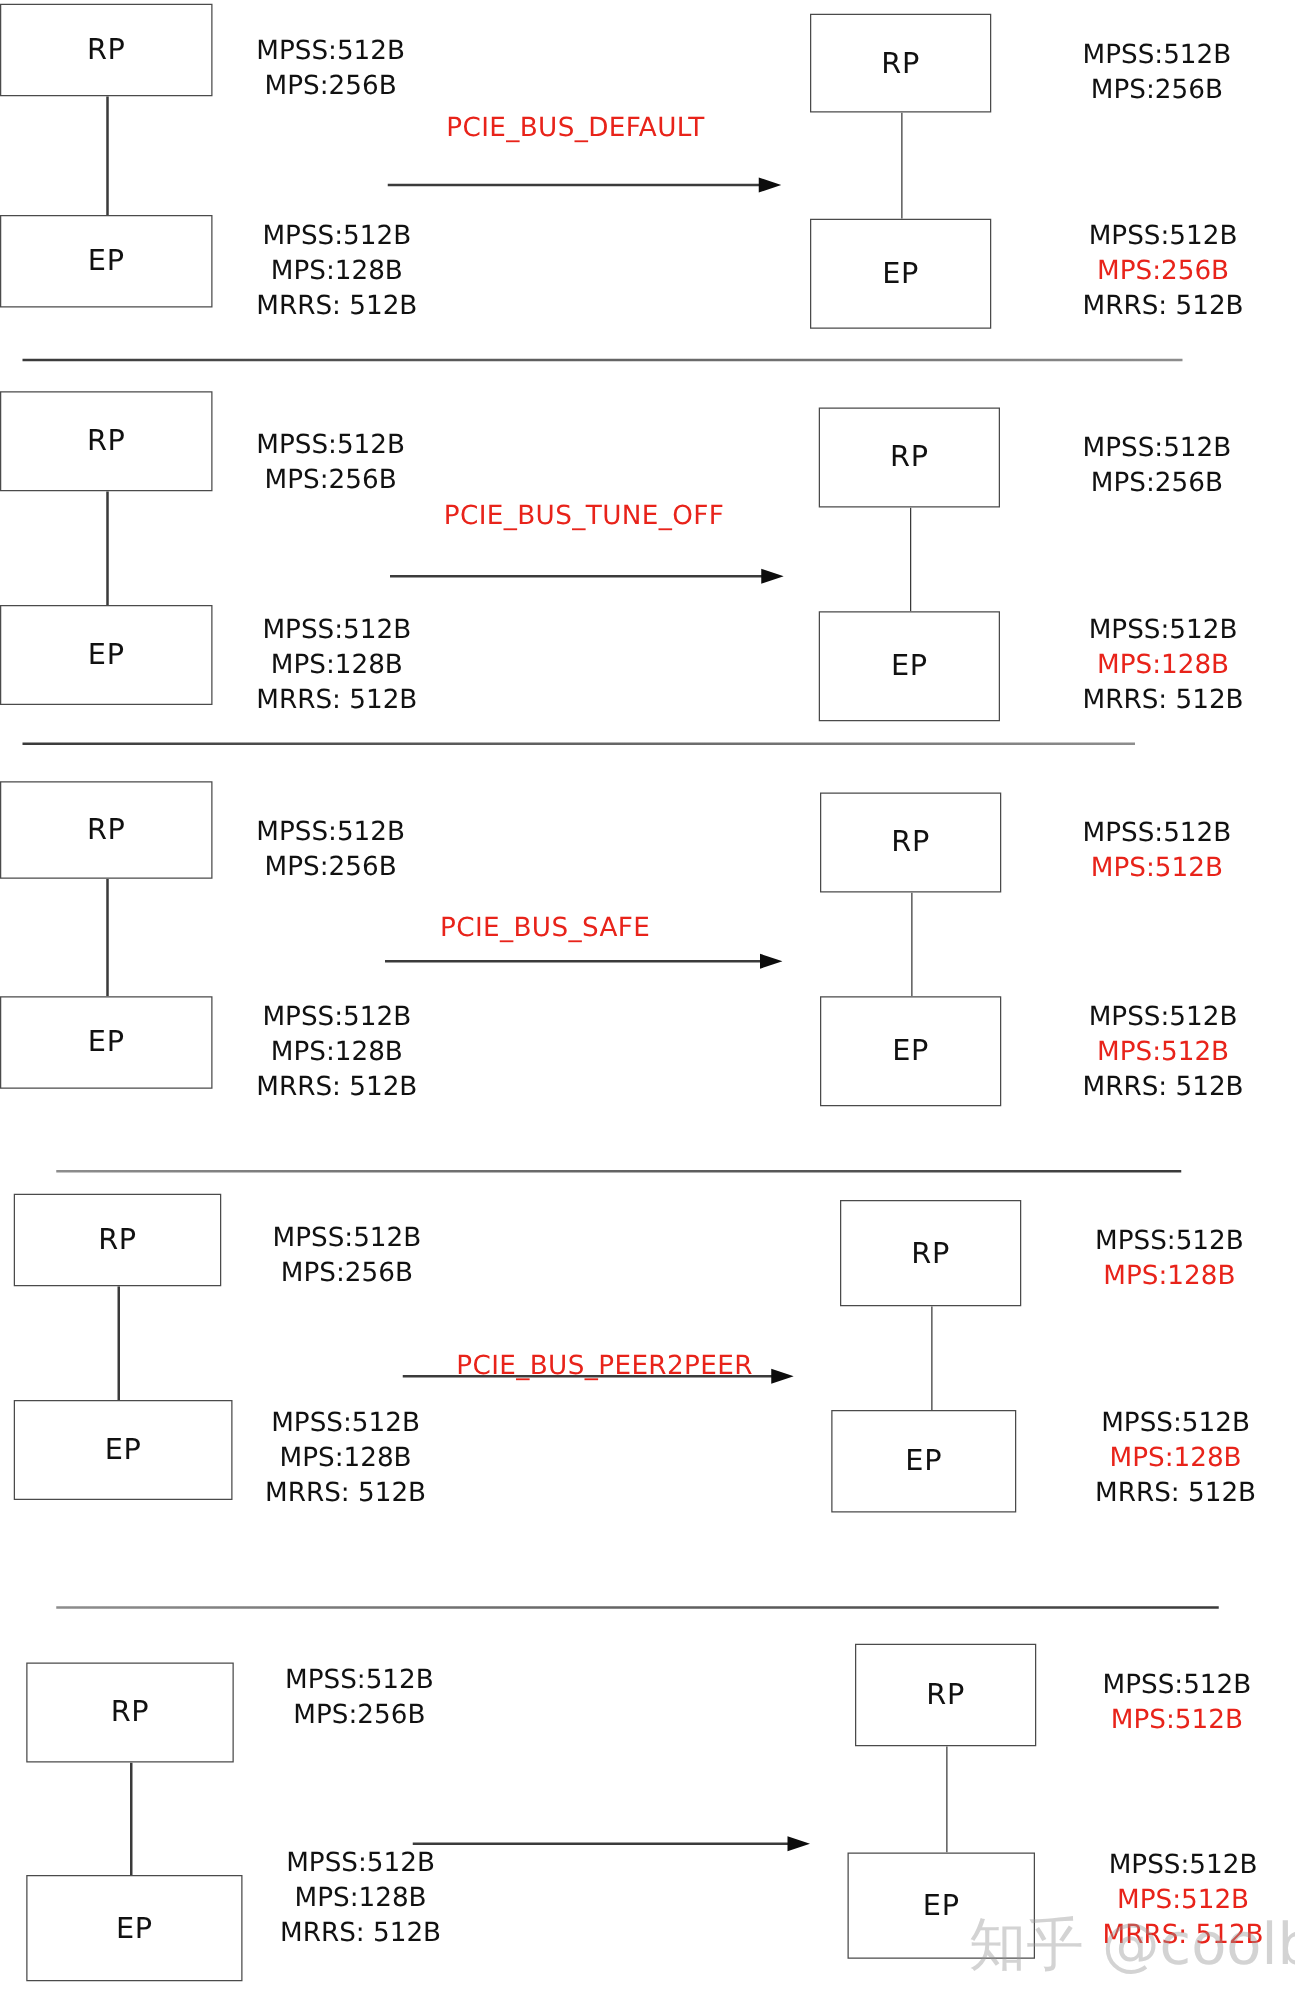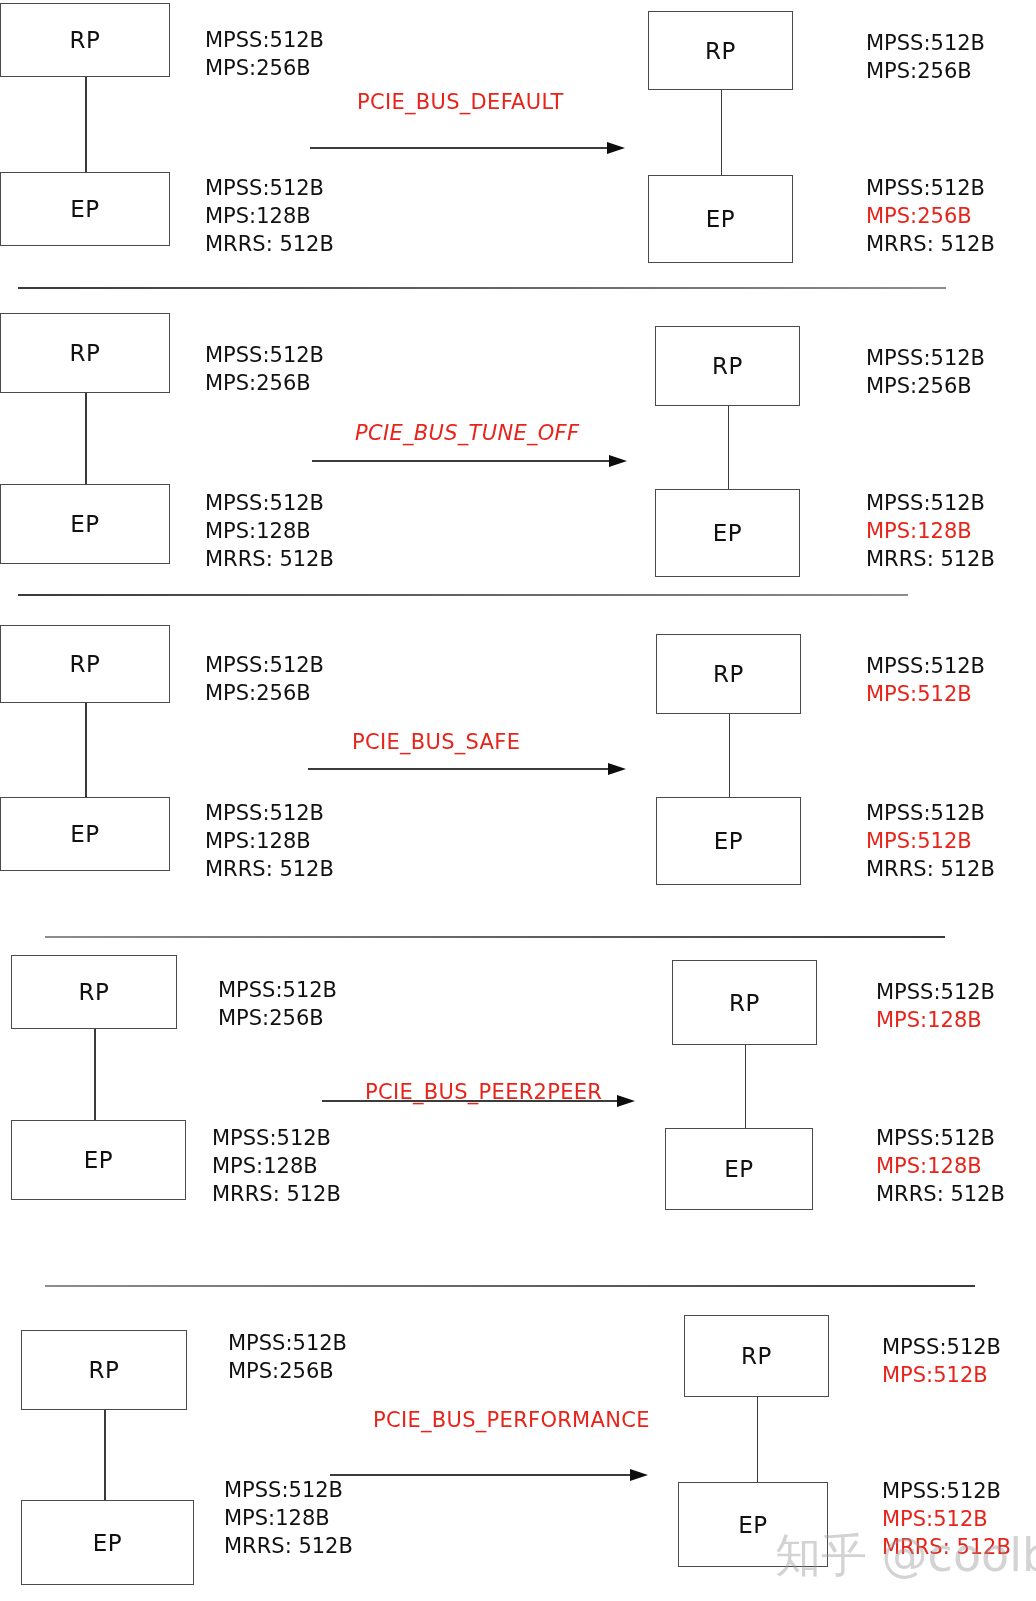--- a/index.html
+++ b/index.html
@@ -37,20 +37,21 @@
     width: 1.5px;
     background: #3a3a3a;
   }
   .attr-block {
     position: absolute;
     font-size: 21px;
     line-height: 28px;
     color: #111111;
     white-space: nowrap;
     font-family: "DejaVu Sans", sans-serif;
+    text-align: center;
   }
   .attr-line.hl {
     color: #e8231a;
   }
   .arrow-wrap {
     position: absolute;
   }
   .arrow-label {
     position: absolute;
     font-size: 21px;
@@ -131,21 +132,21 @@
     </div>
     <div class="attr-block" style="left: 205px; top: 489px;">
       <div class="attr-line">MPSS:512B</div>
       <div class="attr-line">MPS:128B</div>
       <div class="attr-line">MRRS: 512B</div>
     </div>
     <div class="arrow-wrap" style="left: 312px; top: 452px; width: 315px; height: 18px;"><svg width="315" height="18" viewBox="0 0 315 18">
         <line x1="0" y1="9" x2="301" y2="9" stroke="#3b3b3b" stroke-width="2"></line>
         <polygon points="297,3 315,9 297,15" fill="#0d0d0d"></polygon>
       </svg></div>
-    <div class="arrow-label" style="left: 355px; top: 421px; font-style: italic;">PCIE_BUS_TUNE_OFF</div>
+    <div class="arrow-label" style="left: 355px; top: 400px;">PCIE_BUS_TUNE_OFF</div>
     <div class="link-line" style="left: 727.5px; top: 406px; height: 83px;"></div>
     <div class="node-box" style="left: 655px; top: 326px; width: 145px; height: 80px;">
       <span class="node-label">RP</span>
     </div>
     <div class="node-box" style="left: 655px; top: 489px; width: 145px; height: 88px;">
       <span class="node-label">EP</span>
     </div>
     <div class="attr-block" style="left: 866px; top: 344px;">
       <div class="attr-line">MPSS:512B</div>
       <div class="attr-line">MPS:256B</div>
@@ -245,21 +246,20 @@
     </div>
     <div class="attr-block" style="left: 224px; top: 1476px;">
       <div class="attr-line">MPSS:512B</div>
       <div class="attr-line">MPS:128B</div>
       <div class="attr-line">MRRS: 512B</div>
     </div>
     <div class="arrow-wrap" style="left: 330px; top: 1466px; width: 318px; height: 18px;"><svg width="318" height="18" viewBox="0 0 318 18">
         <line x1="0" y1="9" x2="304" y2="9" stroke="#3b3b3b" stroke-width="2"></line>
         <polygon points="300,3 318,9 300,15" fill="#0d0d0d"></polygon>
       </svg></div>
-    <div class="arrow-label" style="left: 373px; top: 1408px;">PCIE_BUS_PERFORMANCE</div>
     <div class="link-line" style="left: 756.5px; top: 1397px; height: 85px;"></div>
     <div class="node-box" style="left: 684px; top: 1315px; width: 145px; height: 82px;">
       <span class="node-label">RP</span>
     </div>
     <div class="node-box" style="left: 678px; top: 1482px; width: 150px; height: 85px;">
       <span class="node-label">EP</span>
     </div>
     <div class="attr-block" style="left: 882px; top: 1333px;">
       <div class="attr-line">MPSS:512B</div>
       <div class="attr-line hl">MPS:512B</div>

